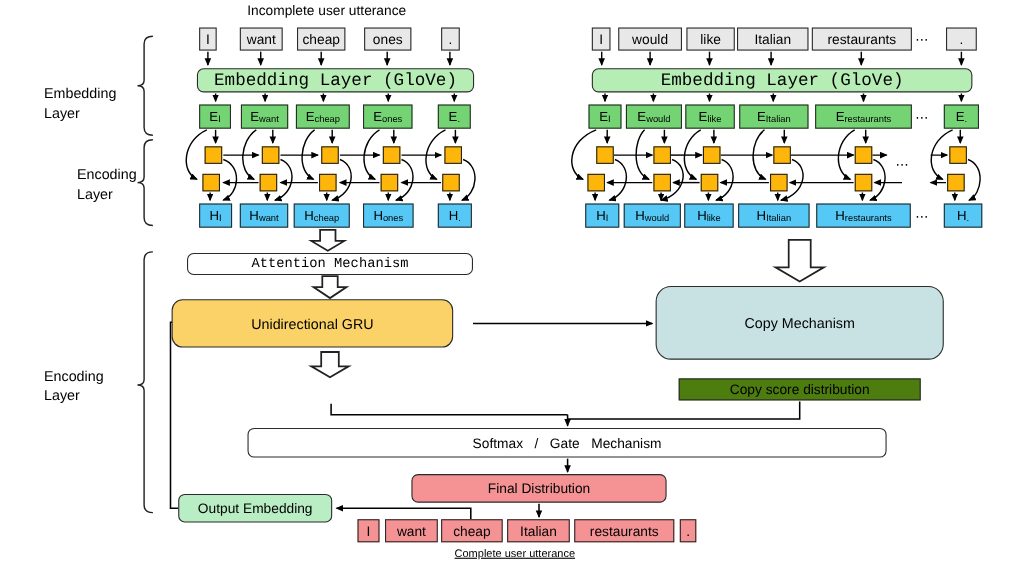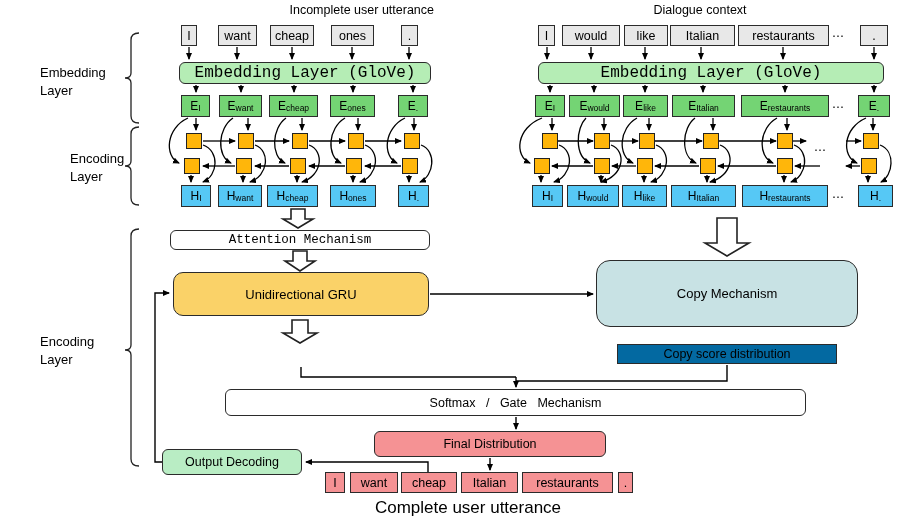--- a/index.html
+++ b/index.html
@@ -1,41 +1,41 @@
 <!DOCTYPE html>
 <html><head>
 <meta charset="utf-8">
 <style>
   html,body{margin:0;padding:0;background:#fff;}
   .stage{position:relative;width:922px;height:524px;background:#fff;overflow:hidden;
          font-family:"Liberation Sans", sans-serif;color:#000;}
   svg.layer{position:absolute;left:0;top:0;z-index:1;}
   .abs{position:absolute;z-index:2;}
   .title{font-size:12.5px;text-align:center;}
-  .caption{font-size:17px;text-align:center;}
+  .caption{font-size:10px;text-align:center;text-decoration:underline;}
   .sidelabel{font-size:13px;line-height:18px;}
   .tok{position:absolute;z-index:2;height:19px;background:#e8e8e8;border:1.6px solid #2b2b2b;
        display:flex;align-items:center;justify-content:center;font-size:12.5px;}
   .embedlayer{position:absolute;z-index:2;height:20px;background:#b5edb5;border:1.6px solid #2b2b2b;
        border-radius:6px;display:flex;align-items:center;justify-content:center;font-size:16px;font-family:Liberation Mono, monospace;}
   .vec{position:absolute;z-index:2;height:20px;border:1.6px solid #2b2b2b;
        display:flex;align-items:center;justify-content:center;font-size:12px;}
   .vec sub{font-size:8.5px;line-height:8px;transform:translateY(2px);}
   .e{background:#74d474;}
   .h{background:#56c8f5;}
   .cell{position:absolute;z-index:3;width:14px;height:14px;background:#ffb60a;border:1.6px solid #222;}
   .ellip{position:absolute;z-index:2;font-size:12px;letter-spacing:0.5px;}
   .dbox{position:absolute;z-index:2;border:1.6px solid #2b2b2b;display:flex;align-items:center;
         justify-content:center;font-size:12.5px;}
   .round6{border-radius:6px;} .round10{border-radius:10px;} .round14{border-radius:14px;}
   .white{background:#fff;}
   .gruy{background:#fad268;font-size:13px;}
   .geny{background:#ffffc8;}
   .copyteal{background:#c8e2e4;font-size:13px;}
-  .copycyan{background:#0369a1;}
+  .copycyan{background:#4d7c0f;}
   .finalpink{background:#f59294;}
   .outgreen{background:#b9edc4;}
   .otok{position:absolute;z-index:2;height:19px;background:#f59294;border:1.6px solid #2b2b2b;
        display:flex;align-items:center;justify-content:center;font-size:12.5px;}
   .softmax{word-spacing:7px;}
 </style>
 </head>
 <body>
 
 <div class="stage">
@@ -157,34 +157,34 @@
       <path d="M430,294 H593" marker-end="url(#ah)"></path>
       <path d="M301,367 V377 H516"></path>
       <path d="M727,365 V381 H516"></path>
       <path d="M516,377 V387" marker-end="url(#ah)"></path>
       <path d="M516,417 V429" marker-end="url(#ah)"></path>
       <path d="M490,458 V470" marker-end="url(#ah)"></path>
       <path d="M428,472 V462 H306" marker-end="url(#ah)"></path>
     </g>
   </svg>
 
-  <div class="abs sidelabel" style="left:40px;top:64px;">
+  <div class="abs sidelabel" style="left:40px;top:76px;">
     <div>Embedding</div>
     <div>Layer</div>
   </div>
   <div class="abs sidelabel" style="left:40px;top:150px;margin-left:30px;">
     <div>Encoding</div>
     <div>Layer</div>
   </div>
   <div class="abs sidelabel" style="left:40px;top:333px;">
     <div>Encoding</div>
     <div>Layer</div>
   </div>
 
-  <div class="abs title" style="left:160px;top:3px;width:274px;text-align:right;">Incomplete user utterance</div>
+  <div class="abs title" style="left:160px;top:3px;width:274px;">Incomplete user utterance</div>
 
   <div class="tok" style="left:181px;top:25px;width:14px;">I</div>
   <div class="tok" style="left:218px;top:25px;width:37px;">want</div>
   <div class="tok" style="left:270px;top:25px;width:42px;">cheap</div>
   <div class="tok" style="left:331px;top:25px;width:41px;">ones</div>
   <div class="tok" style="left:401px;top:25px;width:15px;">.</div>
 
   <div class="embedlayer" style="left:179px;top:62px;width:250px;">Embedding Layer (GloVe)</div>
 
   <div class="vec e" style="left:181px;top:95px;width:27px;">
@@ -233,21 +233,20 @@
     </div>
   <div class="vec h" style="left:330px;top:185px;width:44px;">
       <span>H</span>
       <sub>ones</sub>
     </div>
   <div class="vec h" style="left:398px;top:185px;width:29px;">
       <span>H</span>
       <sub>.</sub>
     </div>
 
-  <div class="abs title" style="left:540px;top:3px;width:320px;">Dialogue context</div>
 
   <div class="tok" style="left:538px;top:25px;width:15px;">I</div>
   <div class="tok" style="left:562px;top:25px;width:56px;">would</div>
   <div class="tok" style="left:624px;top:25px;width:42px;">like</div>
   <div class="tok" style="left:670px;top:25px;width:63px;">Italian</div>
   <div class="tok" style="left:738px;top:25px;width:89px;">restaurants</div>
   <span class="ellip" style="left:832px;top:29px;">⋯</span>
   <div class="tok" style="left:860px;top:25px;width:26px;">.</div>
 
   <div class="embedlayer" style="left:538px;top:62px;width:344px;">Embedding Layer (GloVe)</div>
@@ -313,32 +312,32 @@
       <sub>restaurants</sub>
     </div>
   <span class="ellip" style="left:832px;top:190px;">⋯</span>
   <div class="vec h" style="left:858px;top:185px;width:33px;">
       <span>H</span>
       <sub>.</sub>
     </div>
 
   <div class="dbox white round6" style="left:170px;top:230px;width:258px;height:18px;font-family:Liberation Mono, monospace;">Attention Mechanism</div>
 
-  <div class="dbox gruy round10" style="left:173px;top:272px;width:254px;height:42px;">Unidirectional GRU</div>
+  <div class="dbox gruy round10" style="left:156px;top:272px;width:254px;height:42px;">Unidirectional GRU</div>
 
 
   <div class="dbox copyteal round14" style="left:596px;top:260px;width:260px;height:65px;">Copy Mechanism</div>
 
   <div class="dbox copycyan" style="left:617px;top:344px;width:218px;height:18px;">Copy score distribution</div>
 
   <div class="dbox finalpink round6" style="left:374px;top:431px;width:230px;height:24px;">Final Distribution</div>
 
   <div class="dbox white round6 softmax" style="left:225px;top:389px;width:579px;height:25px;">Softmax / Gate Mechanism</div>
 
-  <div class="dbox outgreen round6" style="left:162px;top:449px;width:138px;height:24px;">Output Decoding</div>
+  <div class="dbox outgreen round6" style="left:162px;top:449px;width:138px;height:24px;">Output Embedding</div>
 
   <div class="otok" style="left:325px;top:472px;width:18px;">I</div>
   <div class="otok" style="left:350px;top:472px;width:46px;">want</div>
   <div class="otok" style="left:401px;top:472px;width:54px;">cheap</div>
   <div class="otok" style="left:461px;top:472px;width:55px;">Italian</div>
   <div class="otok" style="left:522px;top:472px;width:89px;">restaurants</div>
   <div class="otok" style="left:618px;top:472px;width:13px;">.</div>
 
   <div class="abs caption" style="left:348px;top:498px;width:240px;">Complete user utterance</div>
 

